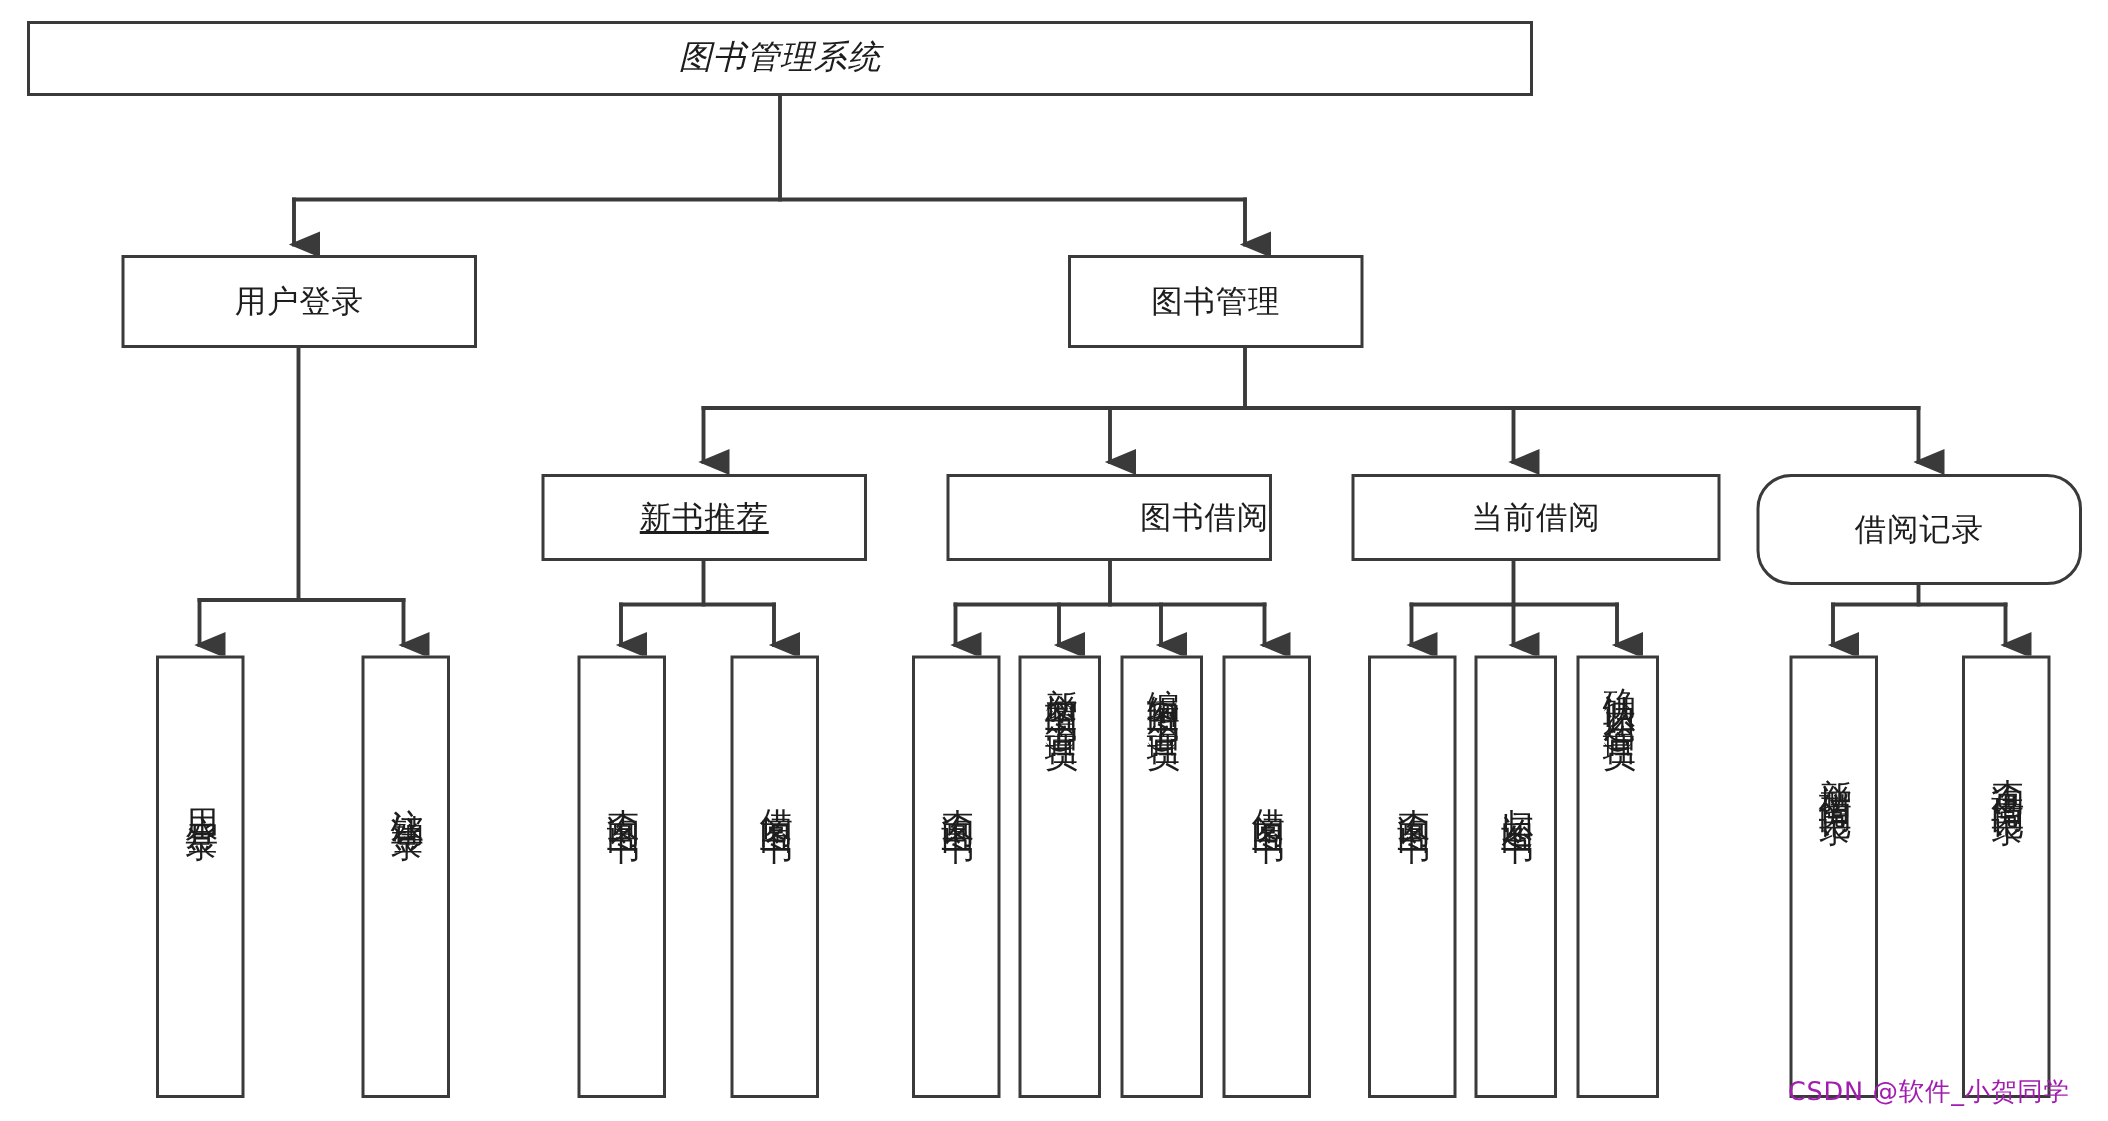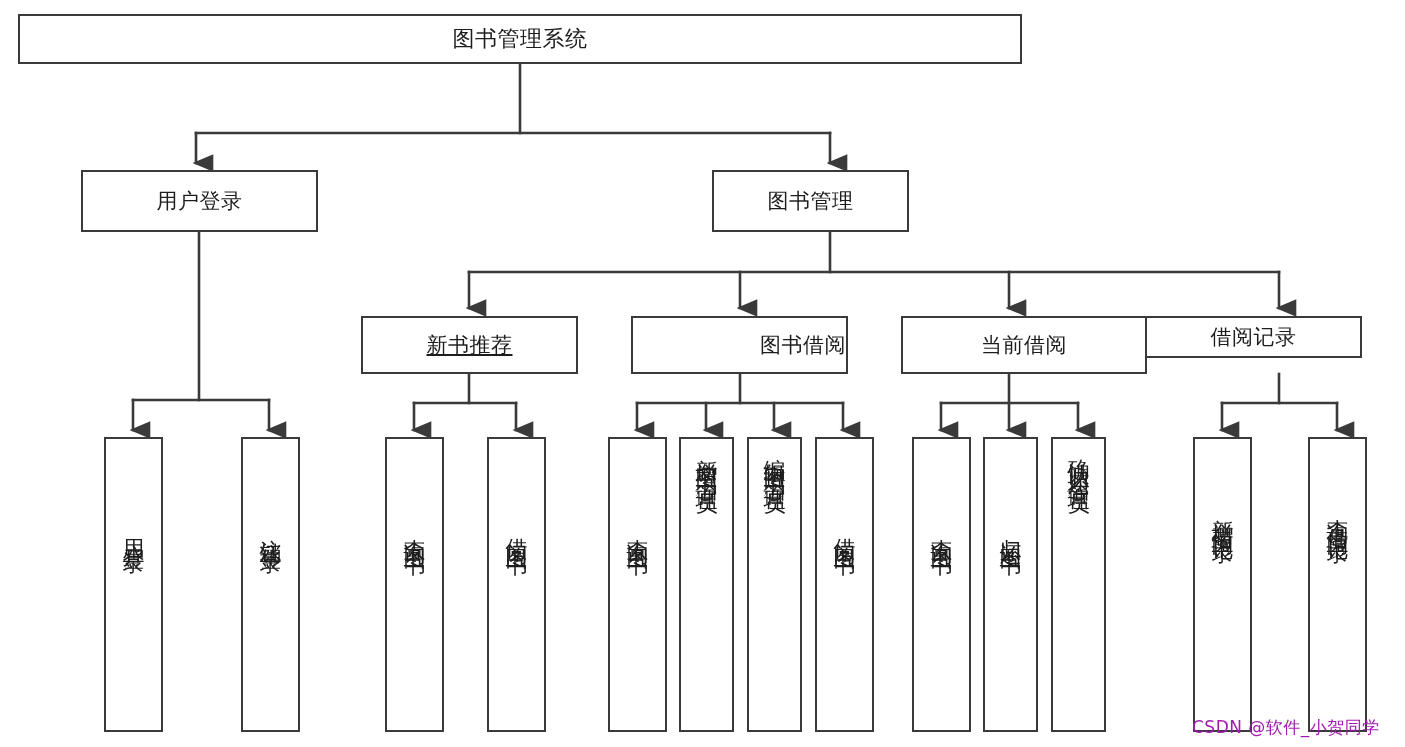--- a/index.html
+++ b/index.html
@@ -116,21 +116,21 @@
       <path d="M 1009 403 L 1009 430" marker-end="url(#ah)"></path>
       <path d="M 1078 403 L 1078 430" marker-end="url(#ah)"></path>
 
       <path d="M 1279 374 L 1279 403"></path>
       <path d="M 1222 403 L 1337 403"></path>
       <path d="M 1222 403 L 1222 430" marker-end="url(#ah)"></path>
       <path d="M 1337 403 L 1337 430" marker-end="url(#ah)"></path>
     </g>
   </svg>
 
-  <div class="node h-node" id="n-root" style="left:18px; top:14px; width:1004px; height:50px;">
+  <div class="node h-node" id="n-root" style="left:18px; top:14px; width:1004px; height:50px;font-style:italic;">
     <span class="lbl">图书管理系统</span>
   </div>
 
   <div class="node h-node" style="left:81px; top:170px; width:237px; height:62px;">
     <span class="lbl">用户登录</span>
   </div>
 
   <div class="node h-node" style="left:712px; top:170px; width:197px; height:62px;">
     <span class="lbl">图书管理</span>
   </div>
@@ -140,21 +140,21 @@
   </div>
 
   <div class="node h-node" style="left:631px; top:316px; width:217px; height:58px;justify-content:flex-end;">
     <span class="lbl">图书借阅</span>
   </div>
 
   <div class="node h-node" style="left:901px; top:316px; width:246px; height:58px;">
     <span class="lbl">当前借阅</span>
   </div>
 
-  <div class="node h-node" style="left:1145px; top:316px; width:217px; height:42px;">
+  <div class="node h-node" style="left:1171px; top:316px; width:217px; height:74px;border-radius:23px;">
     <span class="lbl">借阅记录</span>
   </div>
 
   <div class="node v-node mid" style="left:104px; top:437px; width:59px; height:295px;">
     <span class="lbl">用户登录</span>
   </div>
 
   <div class="node v-node mid" style="left:241px; top:437px; width:59px; height:295px;">
     <span class="lbl">注销登录</span>
   </div>

